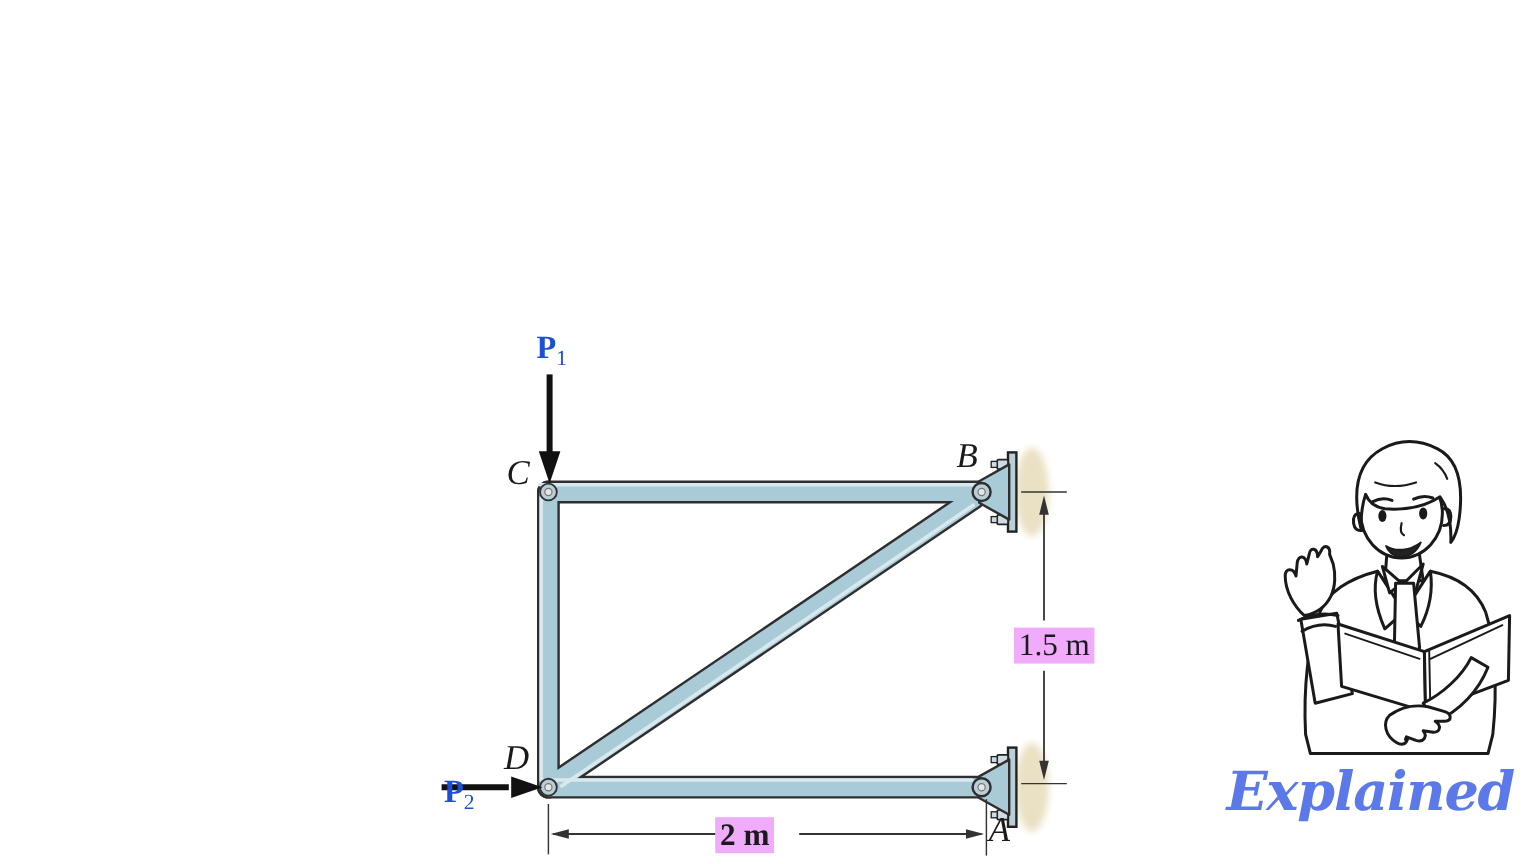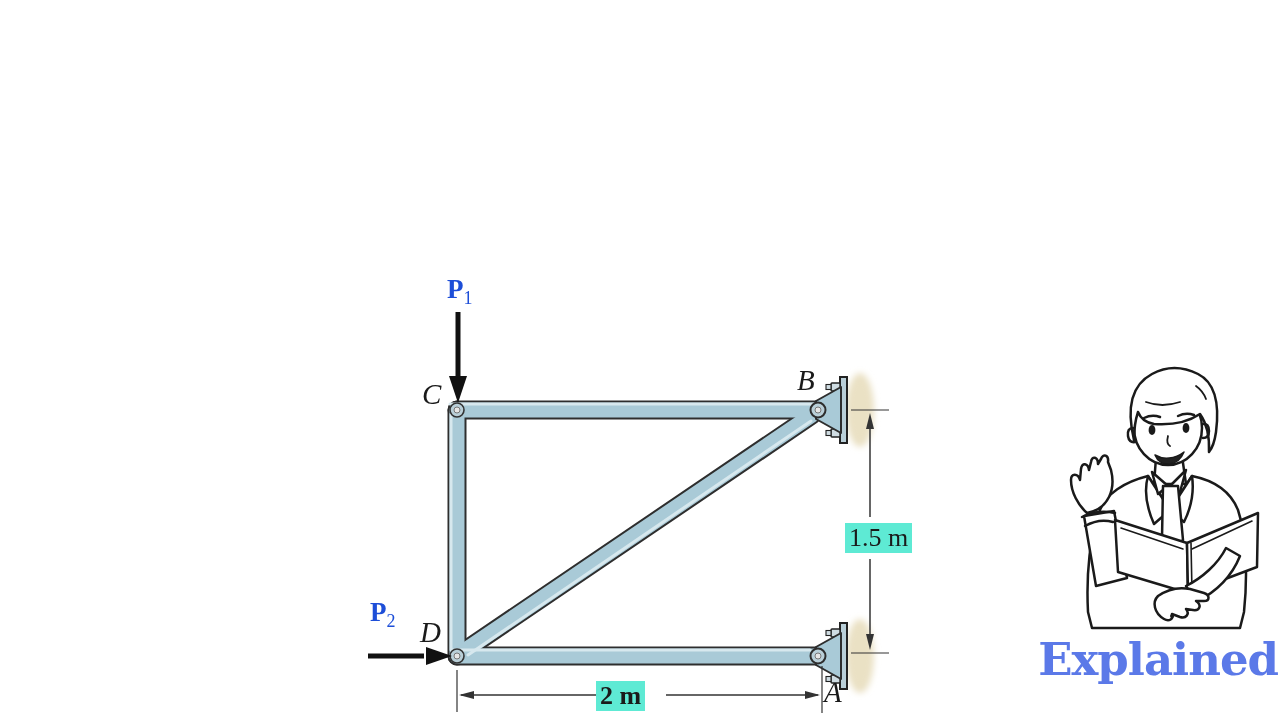--- a/index.html
+++ b/index.html
@@ -42,29 +42,30 @@
     position: absolute;
     font-size: 27px; font-weight: bold;
     font-style: normal;
     color: #1d4ed8;
     white-space: nowrap;
   }
   .load-label .msub { font-weight: normal; font-size: 18px; }
   .dim-label {
     position: absolute;
     font-size: 26px; color: #1a1a1a;
-    white-space: nowrap; background: #5eead4;
+    white-space: nowrap; background: #f0abfc;
     padding: 0 4px;
   }
 
   
   .brand {
     position: absolute;
     left: 1022px; top: 636px; width: 256px;
-    text-align: right;
+    text-align: left;
+    font-style: italic;
   }
   .brand-logo {
     font-family: "DejaVu Serif", serif;
     font-weight: bold;
     font-size: 45px;
     line-height: 48px;
     color: #5b79e8;
     letter-spacing: -1px;
   }
   .brand-sub {
@@ -223,21 +224,21 @@
 
   <div class="problem">
   </div>
 
   <span class="fig-label" style="left:422px; top:378px;">C</span>
   <span class="fig-label" style="left:797px; top:364px;">B</span>
   <span class="fig-label" style="left:420px; top:616px;">D</span>
   <span class="fig-label" style="left:824px; top:676px;">A</span>
 
   <span class="load-label" style="left:447px; top:274px;"><span>P</span><span class="msub">1</span></span>
-  <span class="load-label" style="left:370px; top:597px;"><span>P</span><span class="msub">2</span></span>
+  <span class="load-label" style="left:370px; top:644px;"><span>P</span><span class="msub">2</span></span>
 
   <span class="dim-label" style="left:845px; top:523px;">1.5 m</span>
   <span class="dim-label" style="left:596px; top:681px;font-weight:bold;">2 m</span>
 
   <div class="brand">
     <div class="brand-logo">Explained</div>
   </div>
 
 </div>
 

